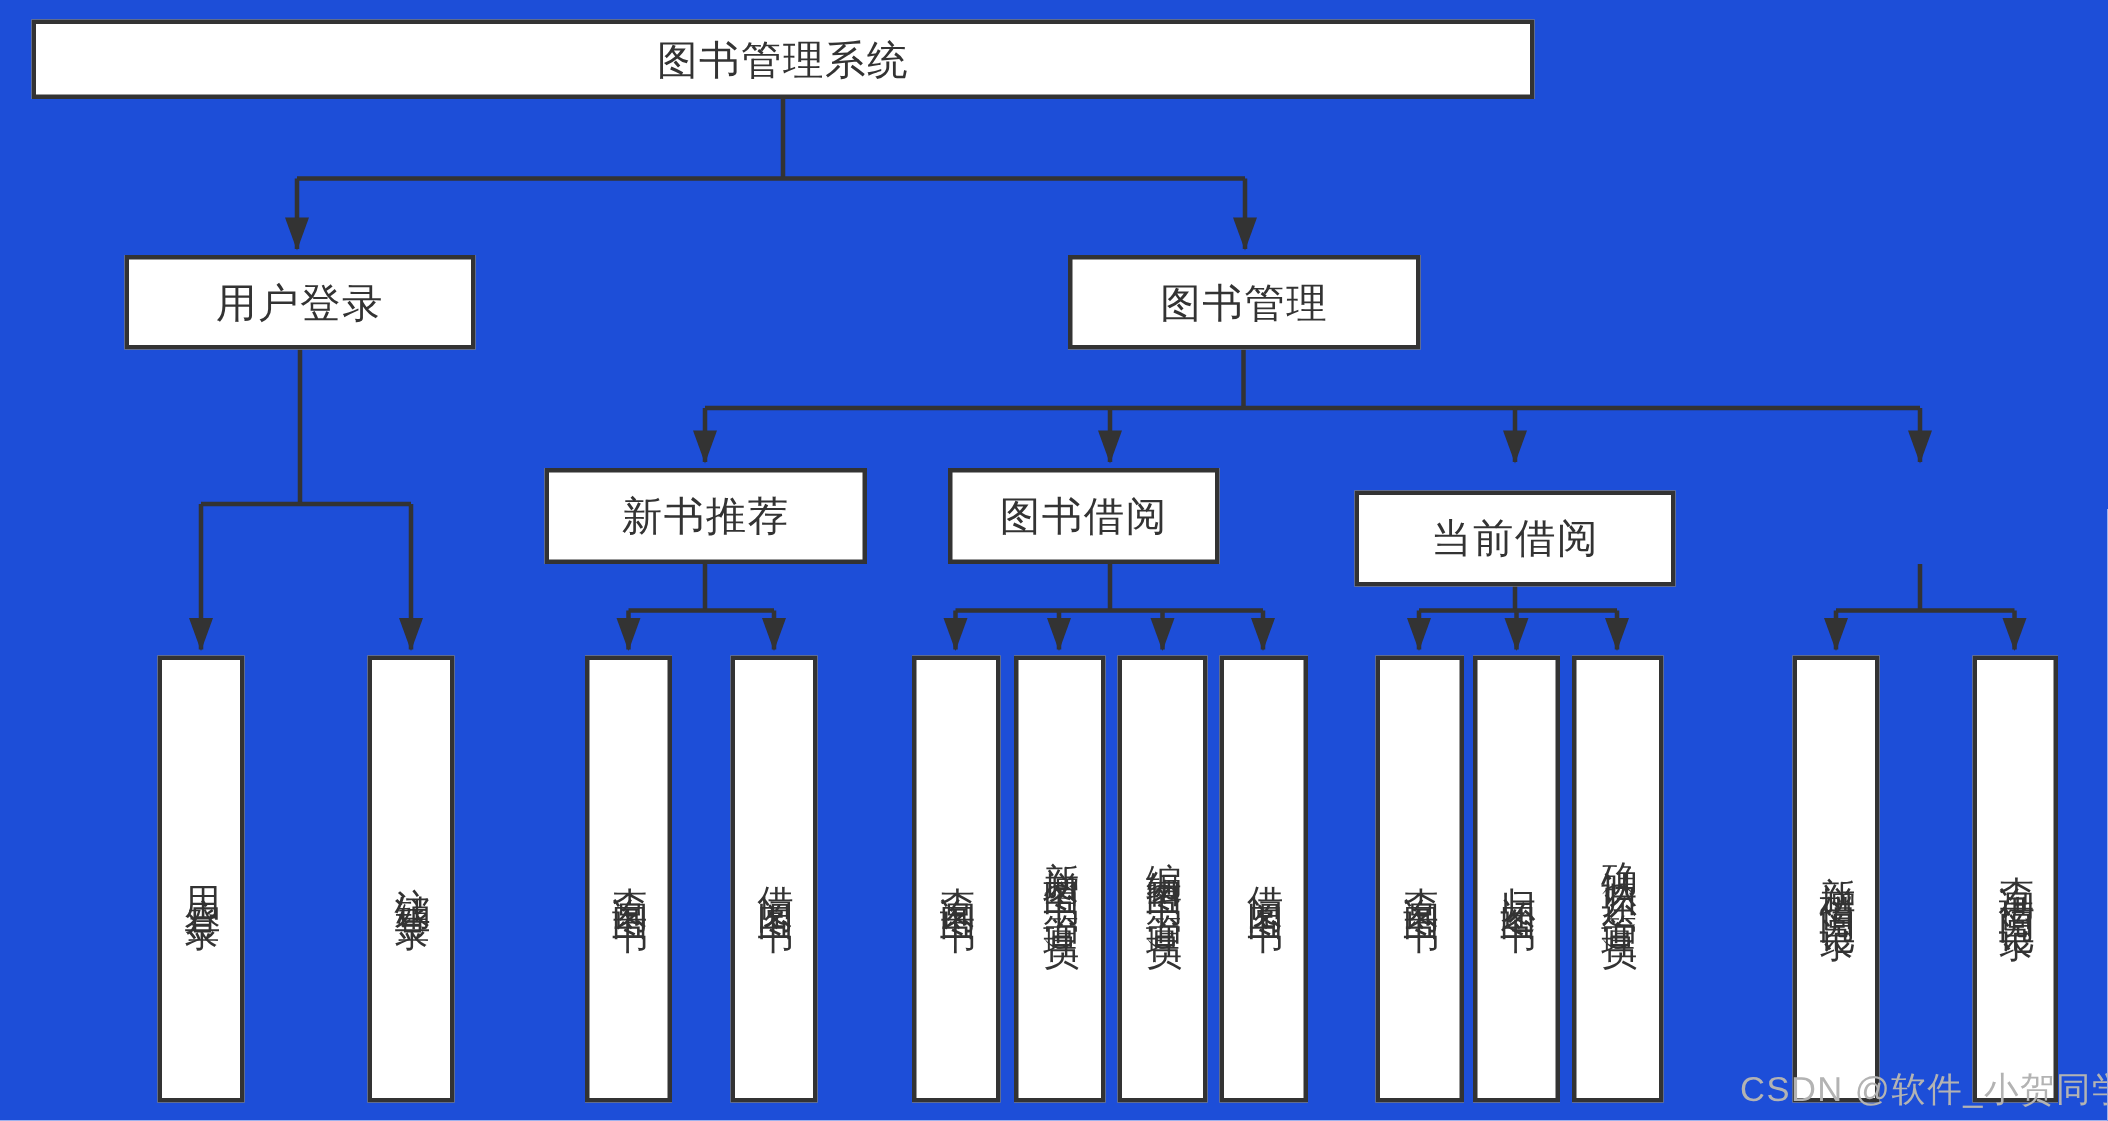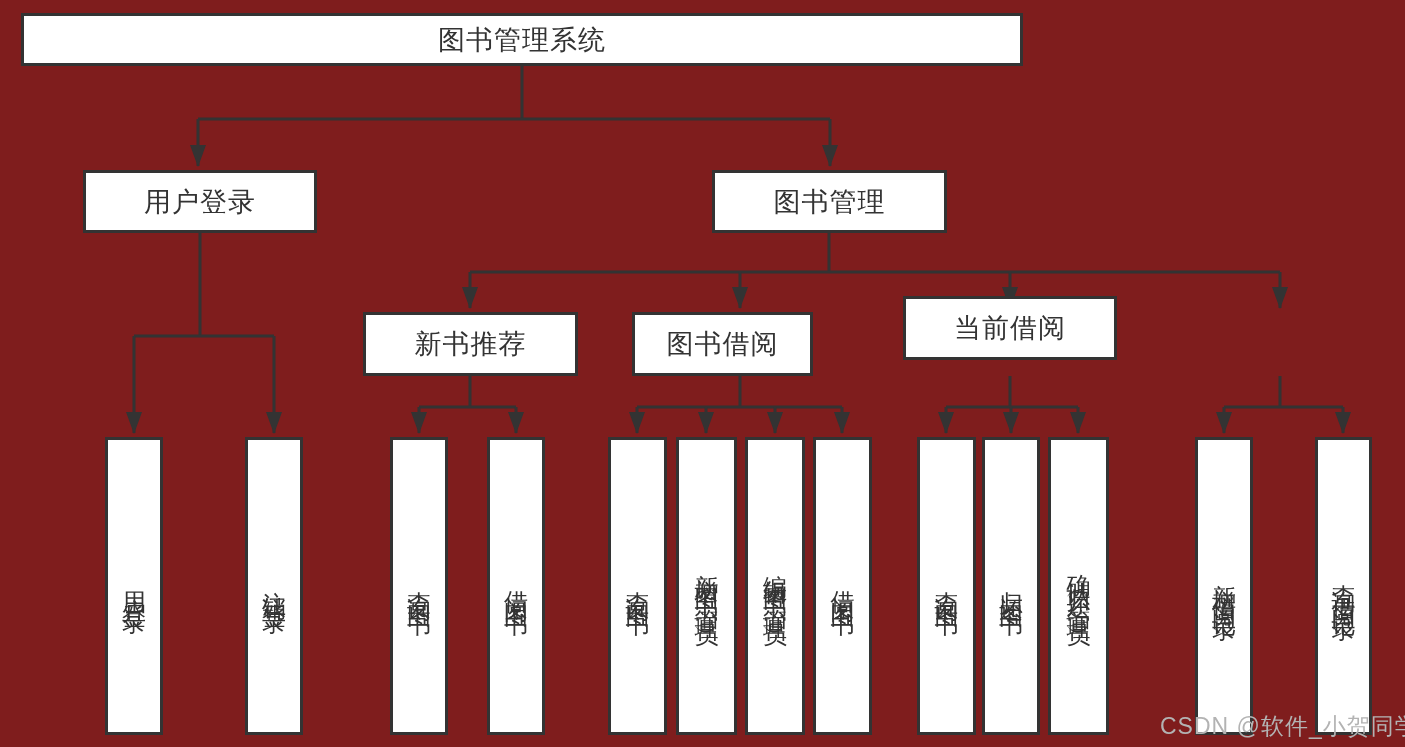--- a/index.html
+++ b/index.html
@@ -1,17 +1,17 @@
 <!DOCTYPE html>
 <html><head>
 <meta charset="utf-8">
 <style>
   html,body { margin:0; padding:0; background:#ffffff; }
   .canvas {
-    position:relative; width:1405px; height:747px; background:#7f1d1d;
+    position:relative; width:1405px; height:747px; background:#1d4ed8;
     font-family:"Liberation Sans", sans-serif; overflow:hidden;
   }
   svg.connectors { position:absolute; left:0; top:0; z-index:1; }
   .node {
     position:absolute; box-sizing:border-box; border:3px solid #333333;
     background:#ffffff; display:flex; align-items:center; justify-content:center;
     color:#333333; z-index:2;
   }
   .h-node .lbl { font-size:27px; letter-spacing:1px; white-space:nowrap; }
   .leaf .lbl {
@@ -102,21 +102,21 @@
   <div class="node h-node" style="left:712px;top:170px;width:235px;height:63px">
     <span class="lbl">图书管理</span>
   </div>
 
   <div class="node h-node" style="left:363px;top:312px;width:215px;height:64px">
     <span class="lbl">新书推荐</span>
   </div>
   <div class="node h-node" style="left:632px;top:312px;width:181px;height:64px">
     <span class="lbl">图书借阅</span>
   </div>
-  <div class="node h-node" style="left:903px;top:296px;width:214px;height:64px">
+  <div class="node h-node" style="left:903px;top:327px;width:214px;height:64px">
     <span class="lbl">当前借阅</span>
   </div>
 
   <div class="node leaf" style="left:105px;top:437px;width:58px;height:298px">
     <span class="lbl">用户登录</span>
   </div>
   <div class="node leaf" style="left:245px;top:437px;width:58px;height:298px">
     <span class="lbl">注销登录</span>
   </div>
 

